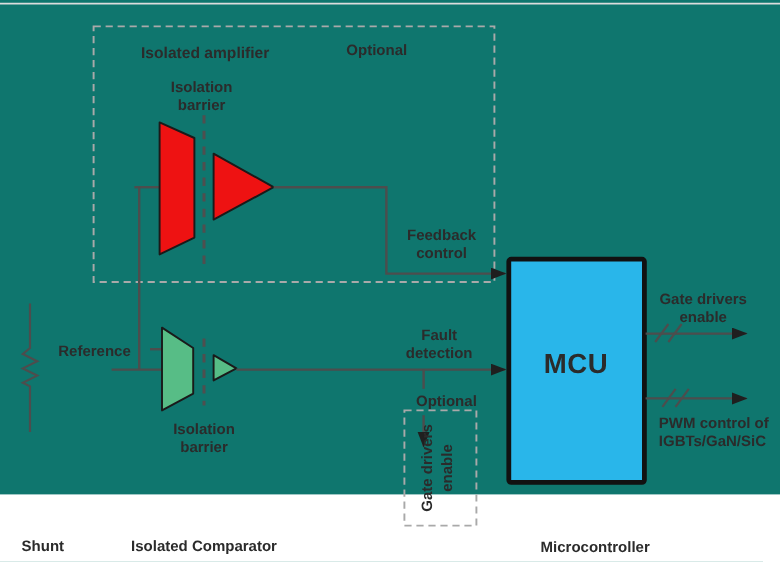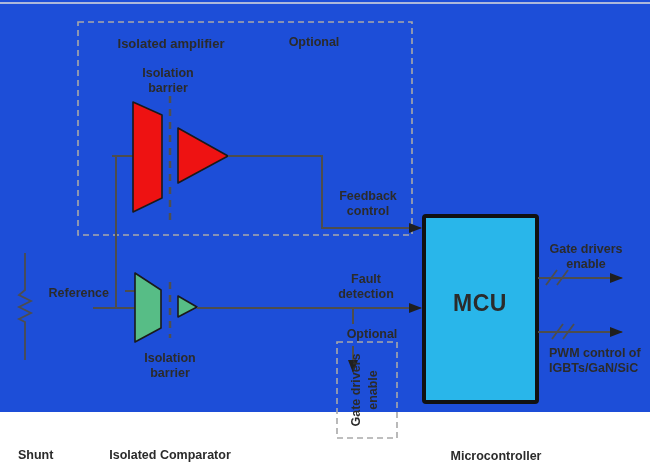--- a/index.html
+++ b/index.html
@@ -8,21 +8,21 @@
     background: #ffffff;
     width: 650px;
     height: 468px;
     overflow: hidden;
     font-family: "Liberation Sans", sans-serif;
   }
   .stage {
     position: relative;
     width: 650px;
     height: 412px;
-    background: #1d4ed8;
+    background: #0f766e;
   }
   svg text {
     font-family: "Liberation Sans", sans-serif;
     font-weight: bold;
     fill: #2b2b2b;
   }
   .lbl   { font-size: 12.5px; }
   .title { font-size: 13px; }
   .mcu-t { font-size: 23px; letter-spacing: 0.5px; }
   .conn  { stroke: #4d4d4d; stroke-width: 2; fill: none; }

